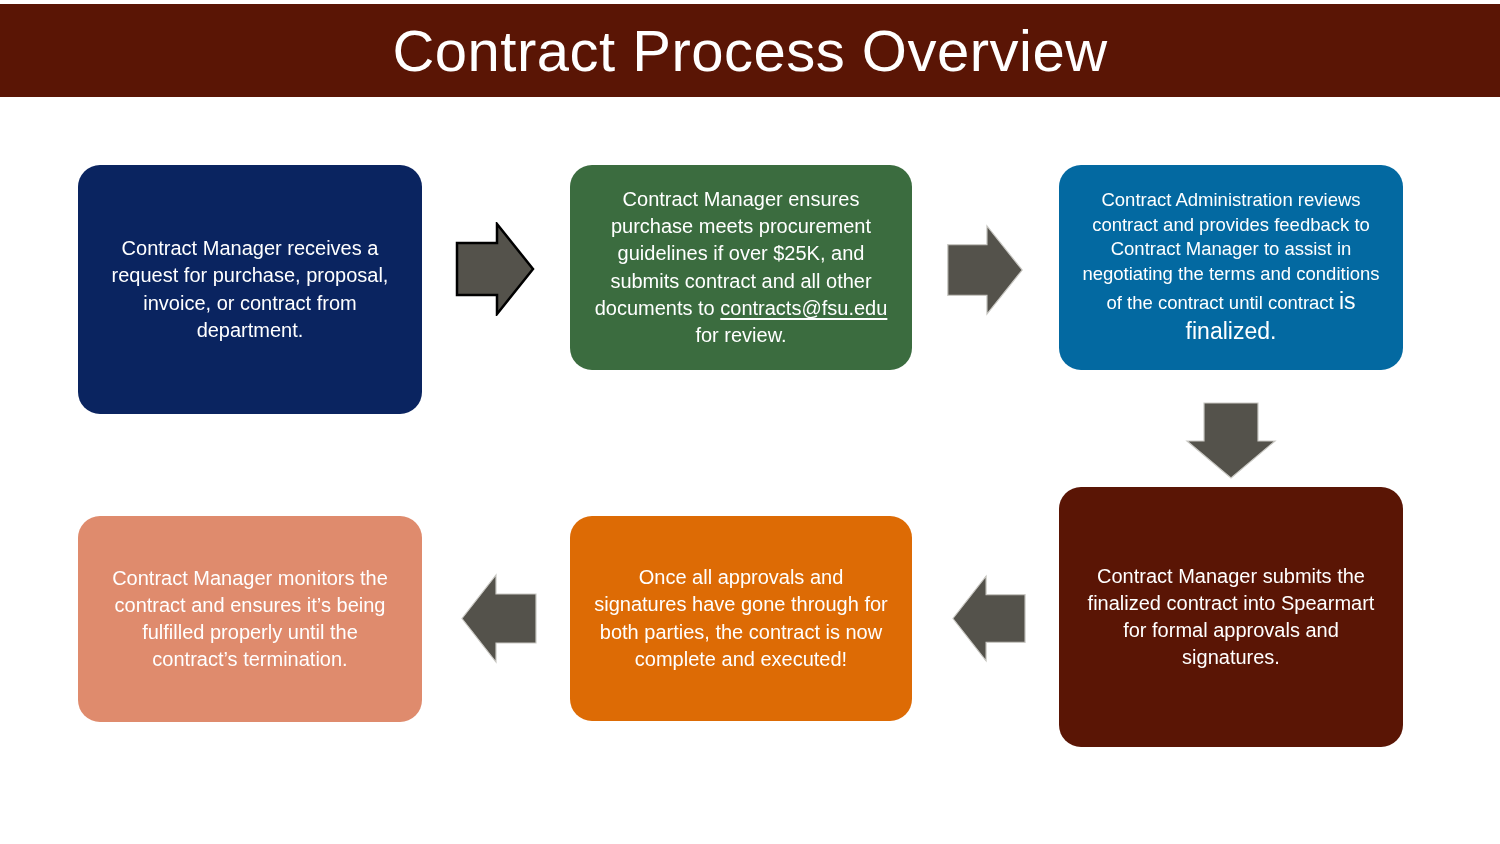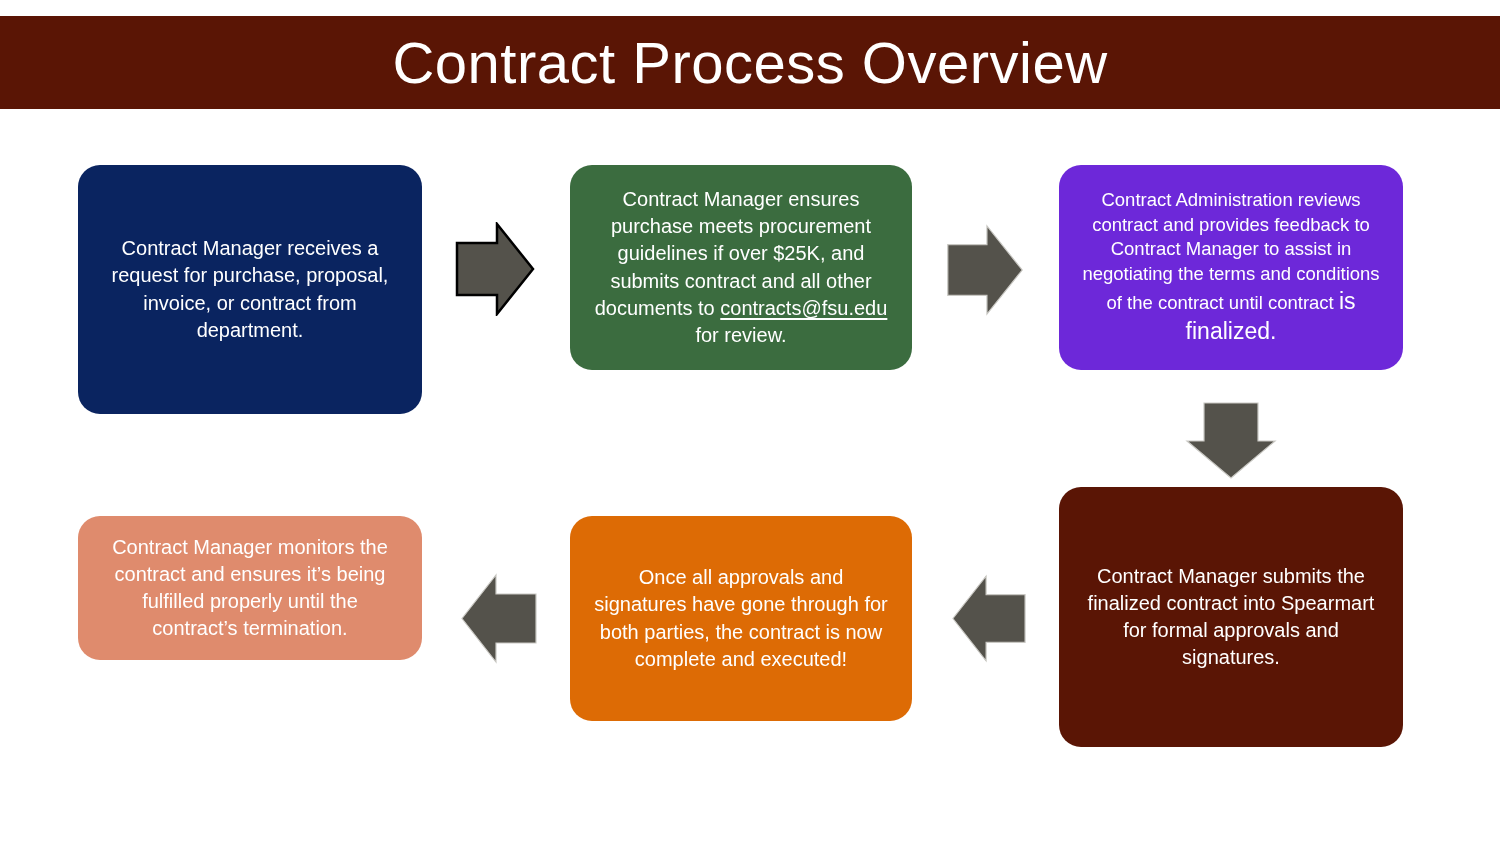--- a/index.html
+++ b/index.html
@@ -10,21 +10,21 @@
     position: relative;
     width: 1500px;
     height: 844px;
     background: #ffffff;
     overflow: hidden;
   }
 
   
   .banner {
     position: absolute;
-    left: 0; top: 16px;
+    left: 0; top: 4px;
     width: 1500px; height: 93px;
     background: #5A1505;
     display: flex;
     align-items: center;
     justify-content: center;
   }
   .banner h1 {
     color: #ffffff;
     font-size: 58px;
     font-weight: 400;
@@ -47,21 +47,21 @@
     line-height: 1.36;
     font-weight: 400;
   }
   .box-1 { left: 78px;   top: 165px; width: 344px; height: 249px; }
   .box-2 { left: 570px;  top: 165px; width: 342px; height: 205px; }
   .box-3 { left: 1059px; top: 165px; width: 344px; height: 205px; }
   .box-3 p { font-size: 18.5px; line-height: 1.32; }
   .box-3 .emphasis { font-size: 23px; }
   .box-4 { left: 1059px; top: 487px; width: 344px; height: 260px; }
   .box-5 { left: 570px;  top: 516px; width: 342px; height: 205px; }
-  .box-6 { left: 78px;   top: 516px; width: 344px; height: 144px; }
+  .box-6 { left: 78px;   top: 516px; width: 344px; height: 206px; }
 
   .email-link {
     color: #ffffff;
     text-decoration: underline;
     text-underline-offset: 3px;
     cursor: pointer;
   }
 
   
   .arrow { position: absolute; }
@@ -94,21 +94,21 @@
     </svg>
 
     <section class="box box-2" style="background-color: rgb(59, 108, 63);">
       <p><span>Contract Manager ensures purchase meets procurement guidelines if over $25K, and submits contract and all other documents to </span><a class="email-link">contracts@fsu.edu</a><span> for review.</span></p>
     </section>
 
     <svg class="arrow soft arrow-2" viewBox="-2 -2 80 94" xmlns="http://www.w3.org/2000/svg">
       <polygon points="0,19 40,19 40,0 76,45 40,90 40,71 0,71"></polygon>
     </svg>
 
-    <section class="box box-3" style="background-color: #6d28d9;">
+    <section class="box box-3" style="background-color: #0369a1;">
       <p><span>Contract Administration reviews contract and provides feedback to Contract Manager to assist in negotiating the terms and conditions of the contract until contract </span><span class="emphasis">is finalized.</span></p>
     </section>
 
     <svg class="arrow soft arrow-3" viewBox="-2 -2 92 79" xmlns="http://www.w3.org/2000/svg">
       <polygon points="17,0 71,0 71,38 88,38 44,75 0,38 17,38"></polygon>
     </svg>
 
     <section class="box box-4" style="background-color: rgb(90, 21, 5);">
       <p>Contract Manager submits the finalized contract into Spearmart for formal approvals and signatures.</p>
     </section>

